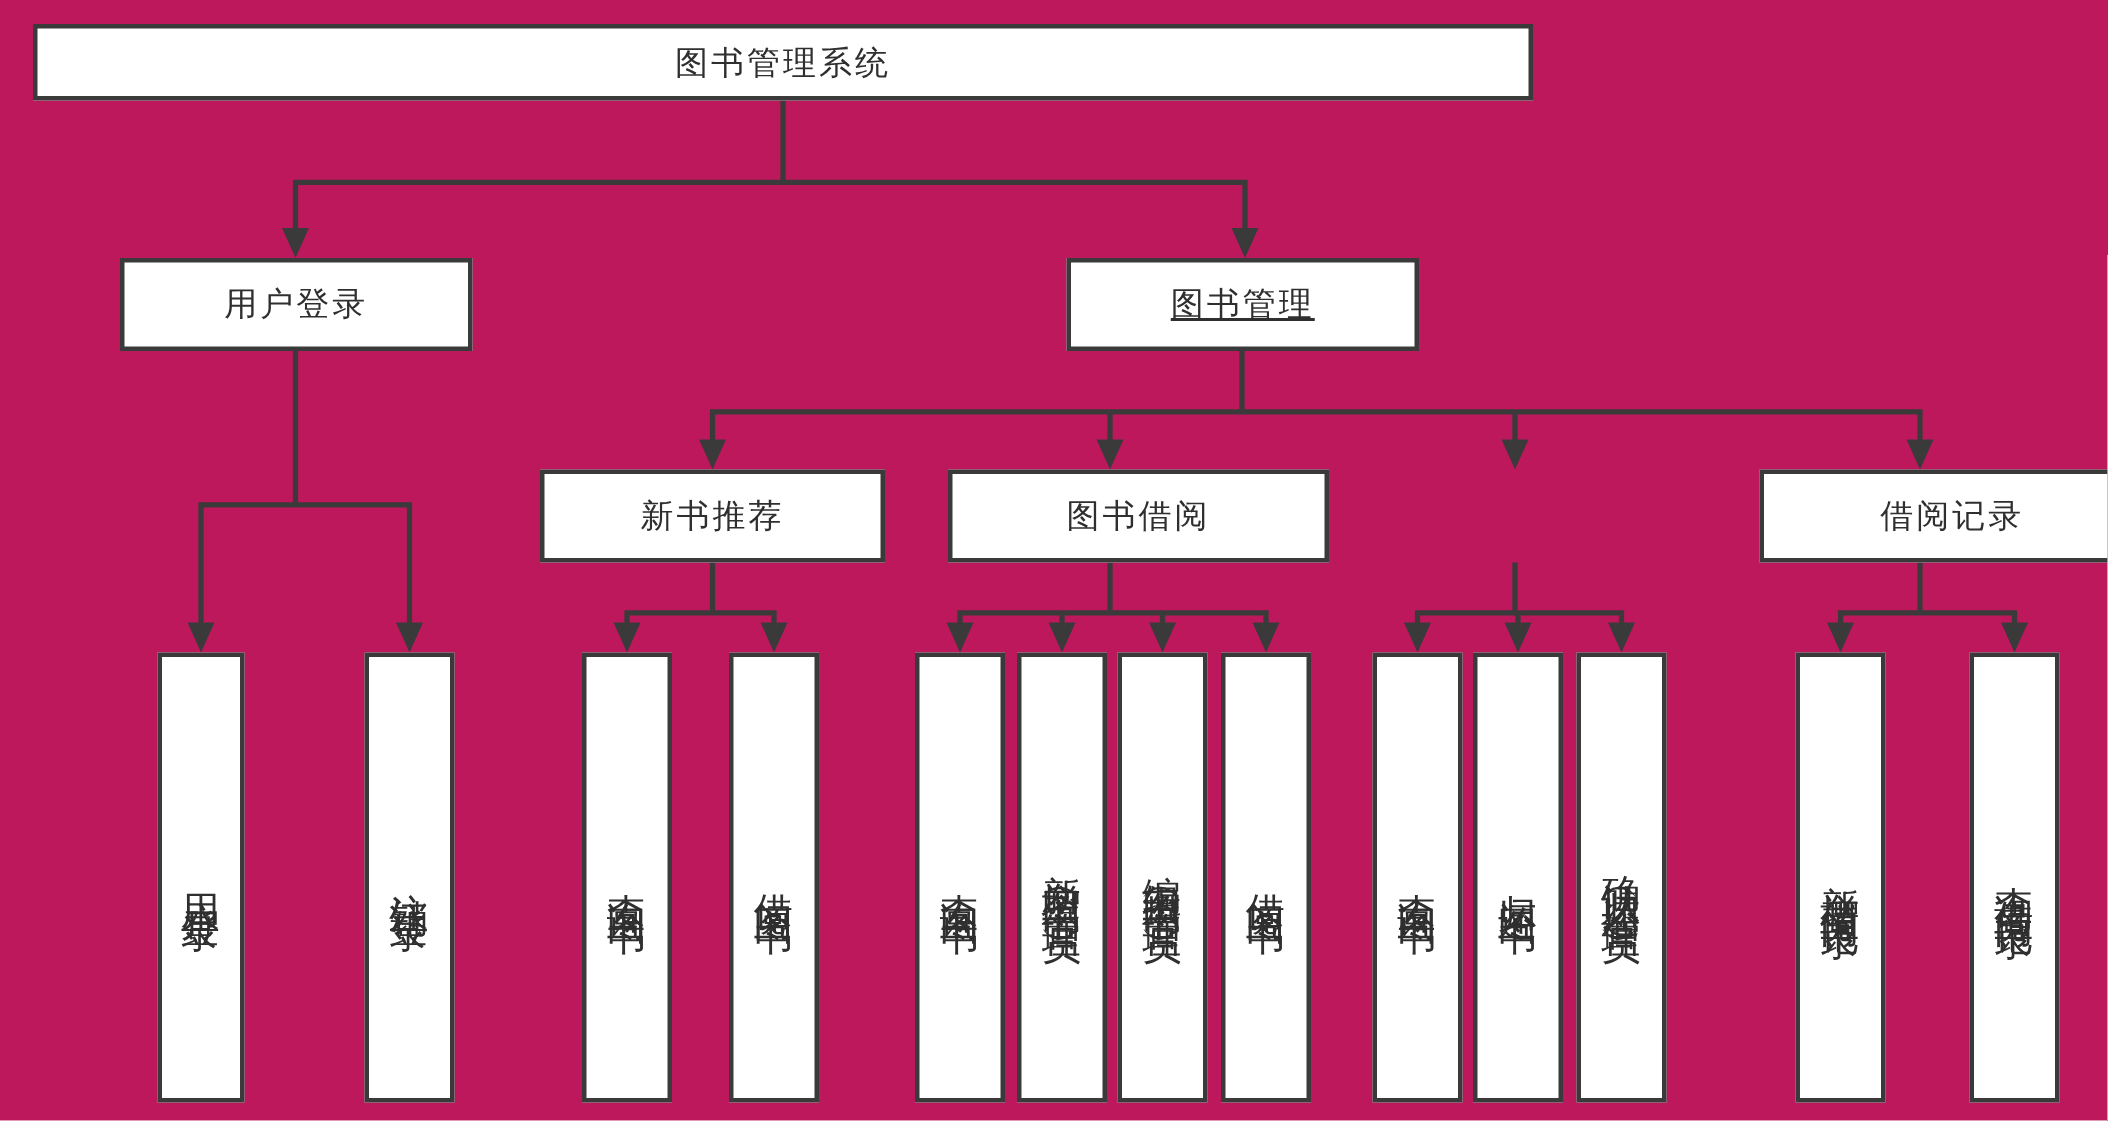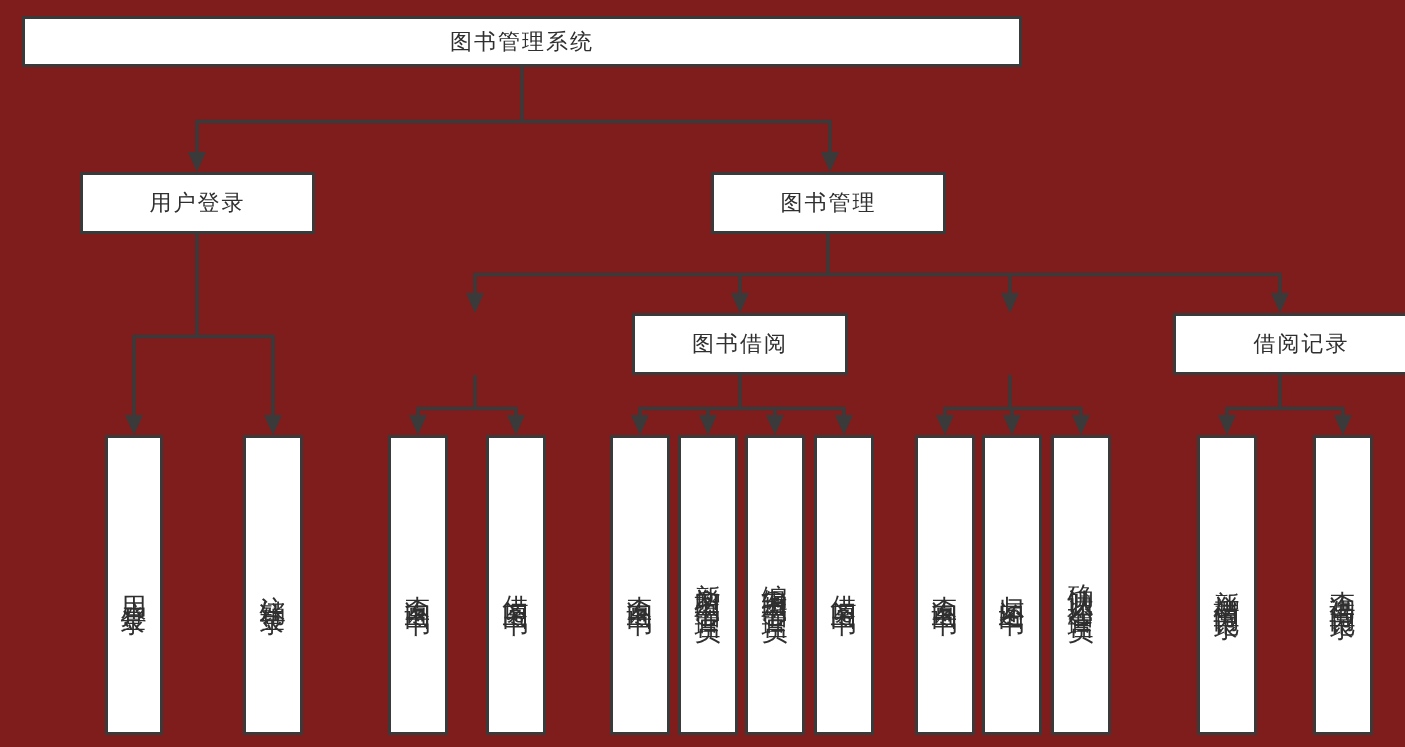--- a/index.html
+++ b/index.html
@@ -1,20 +1,20 @@
 <!DOCTYPE html>
 <html><head>
 <meta charset="utf-8">
 <style>
   html, body { margin: 0; padding: 0; background: #ffffff; }
   #stage {
     position: relative;
     width: 1405px;
     height: 747px;
-    background: #7f1d1d;
+    background: #be185d;
     font-family: "Liberation Sans", "DejaVu Sans", sans-serif;
     overflow: hidden;
   }
   svg.wires {
     position: absolute;
     left: 0; top: 0;
     width: 1405px; height: 747px;
     pointer-events: none;
   }
   .node {
@@ -43,24 +43,24 @@
     writing-mode: vertical-rl;
     text-orientation: mixed;
     letter-spacing: 5px;
     line-height: 1;
     overflow: hidden;
   }
   
   .n-root   { left: 22px;  top: 16px;  width: 1000px; height: 51px; }
   
   .n-login  { left: 80px;  top: 172px; width: 235px; height: 62px; }
-  .n-mgmt   { left: 711px; top: 172px; width: 235px; height: 62px; }
+  .n-mgmt   { left: 711px; top: 172px; width: 235px; height: 62px; text-decoration: underline; }
   
   .n-newbook { left: 360px;  top: 313px; width: 230px; height: 62px; }
-  .n-borrow  { left: 632px;  top: 313px; width: 216px; height: 62px; }
+  .n-borrow  { left: 632px;  top: 313px; width: 254px; height: 62px; }
   .n-current { left: 903px;  top: 313px; width: 215px; height: 62px; }
   .n-records { left: 1173px; top: 313px; width: 257px; height: 62px; text-align: right; }
   
   .leaf { top: 435px; height: 300px; width: 60px; }
   .lf-a1 { left: 105px; width: 58px; }
   .lf-a2 { left: 243px; }
   .lf-b1 { left: 388px; }
   .lf-b2 { left: 486px; }
   .lf-c1 { left: 610px; }
   .lf-c2 { left: 678px; }
@@ -130,20 +130,21 @@
       <polygon points="1218,415 1236,415 1227,435"></polygon>
       <polygon points="1334,415 1352,415 1343,435"></polygon>
     </g>
   </svg>
 
   <div class="node n-root">图书管理系统</div>
 
   <div class="node n-login">用户登录</div>
   <div class="node n-mgmt">图书管理</div>
 
+  <div class="node n-newbook">新书推荐</div>
   <div class="node n-borrow">图书借阅</div>
   <div class="node n-records">借阅记录</div>
 
   <div class="leaf lf-a1">用户登录</div>
   <div class="leaf lf-a2">注销登录</div>
 
   <div class="leaf lf-b1">查询图书</div>
   <div class="leaf lf-b2">借阅图书</div>
 
   <div class="leaf lf-c1">查询图书</div>

